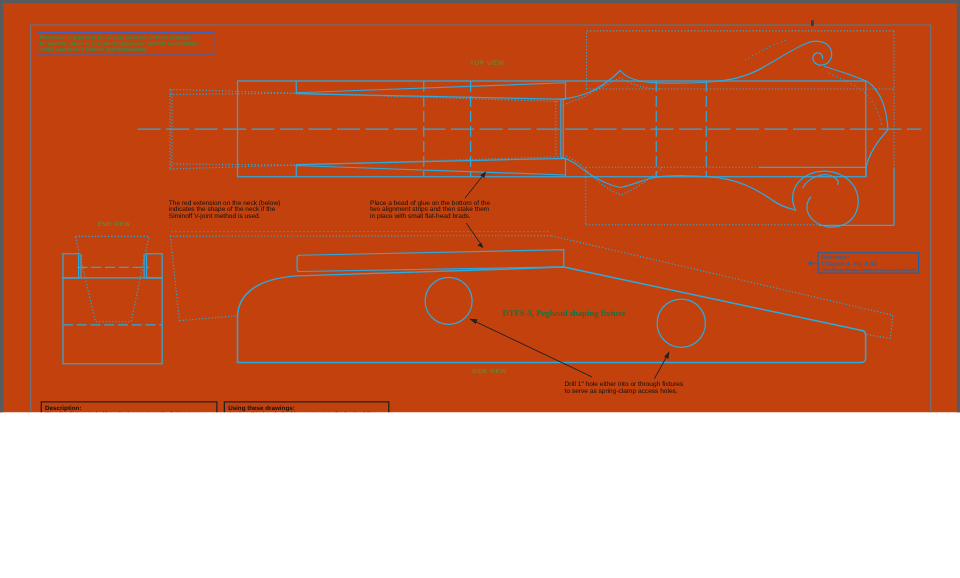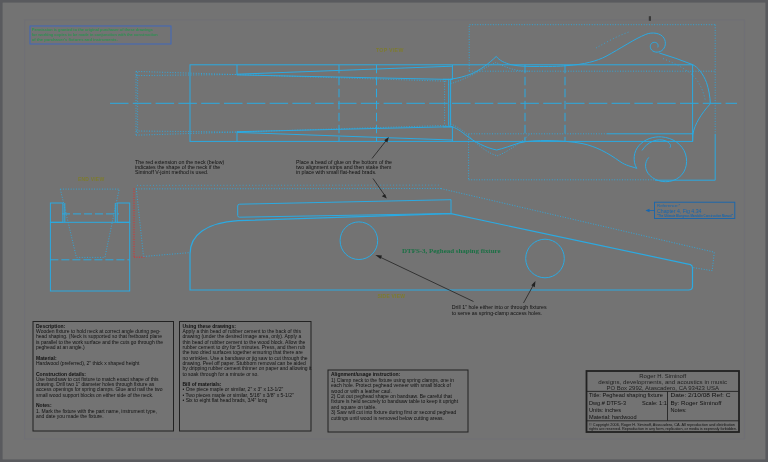--- a/index.html
+++ b/index.html
@@ -1,16 +1,16 @@
 <!DOCTYPE html>
 <html><head>
 <meta charset="utf-8">
 <style>
   html,body{margin:0;padding:0;background:#fff;}
-  #sheet{position:relative;width:768px;height:462px;background:#737373;overflow:hidden;}
+  #sheet{position:relative;width:768px;height:330px;background:#c2410c;overflow:hidden;}
   svg{position:absolute;left:0;top:0;}
   text{font-family:"Liberation Sans",sans-serif;} .serif{font-family:"Liberation Serif",serif;}
 </style>
 </head>
 <body>
 
 <div id="sheet">
 <svg width="768" height="462" viewBox="0 0 768 462">
 
   <g>

